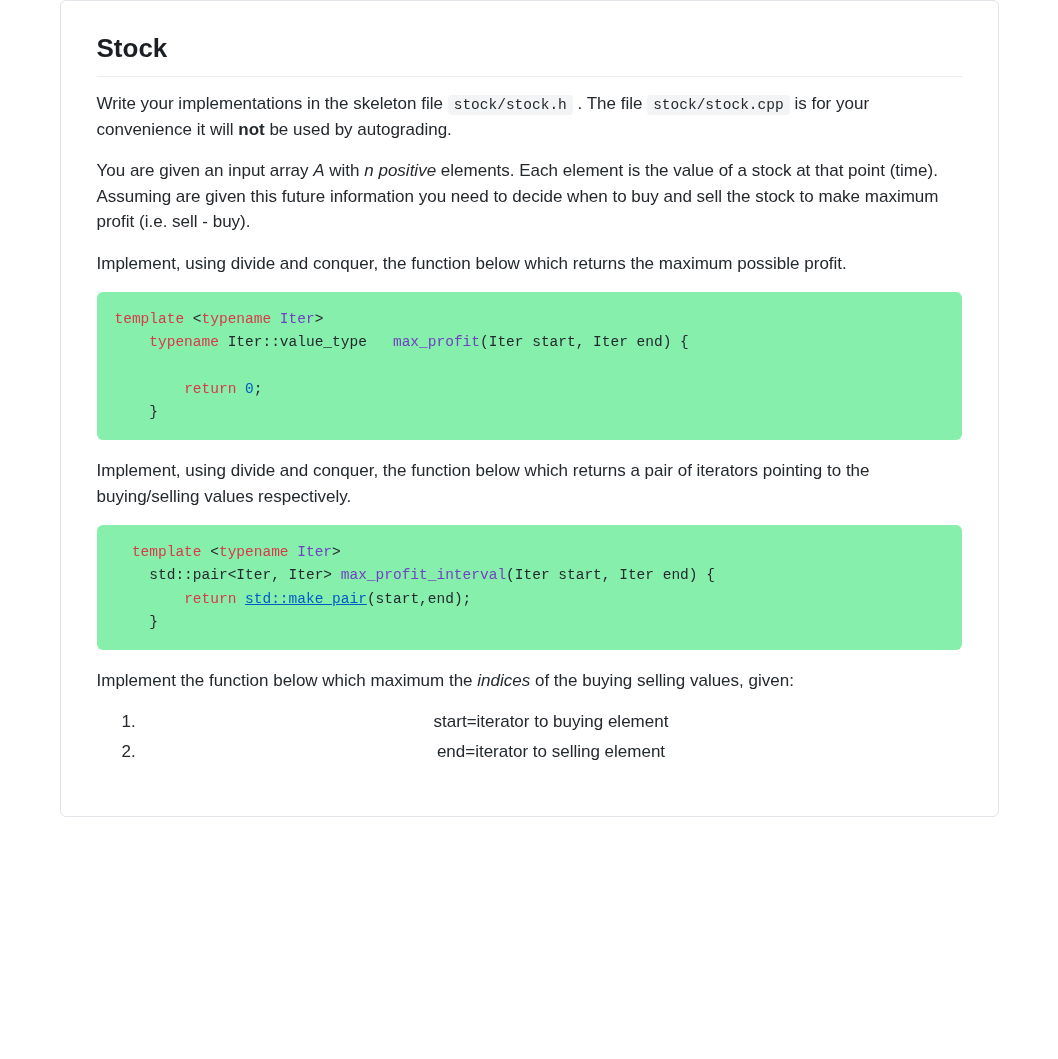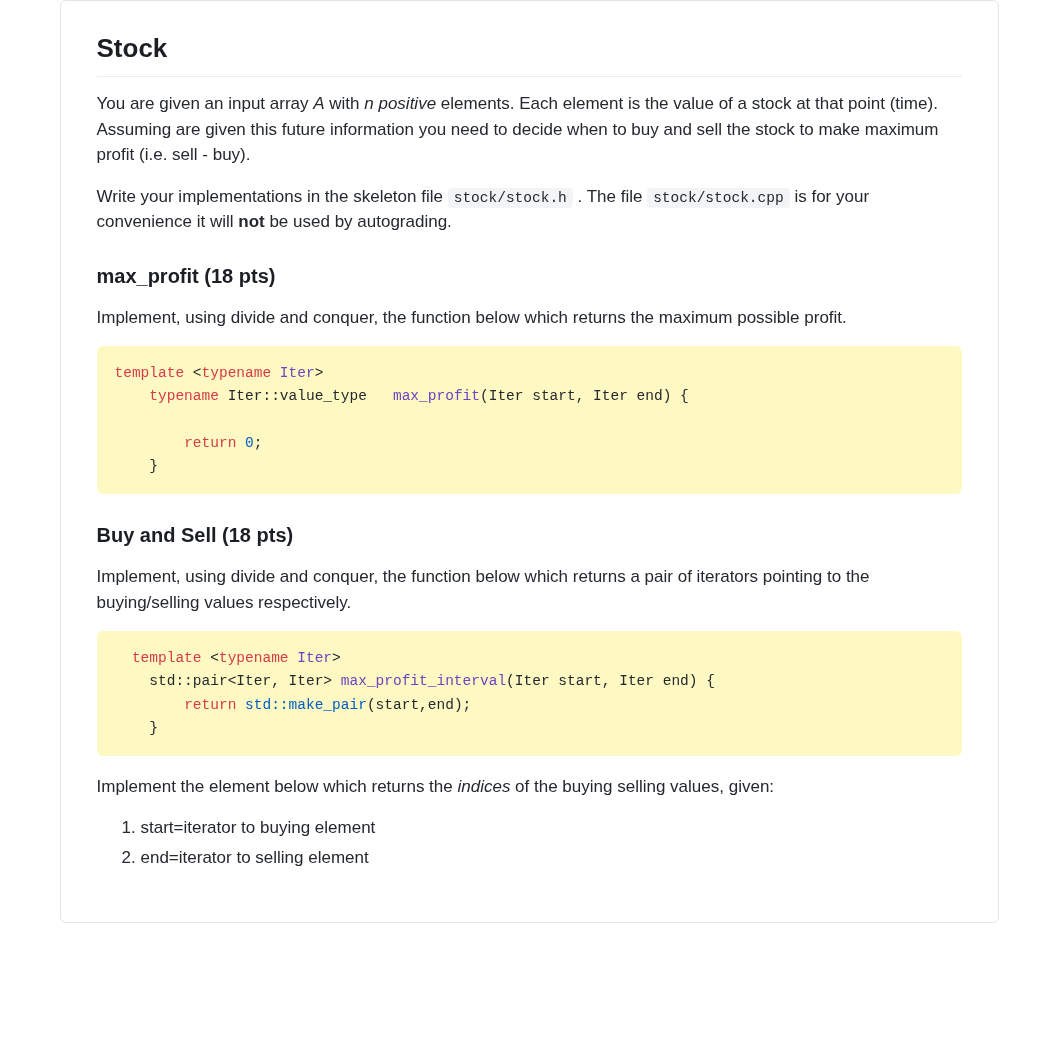--- a/index.html
+++ b/index.html
@@ -42,78 +42,77 @@
   strong { font-weight: 600; }
   code.inline {
     background: #f3f4f5;
     border-radius: 4px;
     padding: 2px 6px;
     font-family: "SFMono-Regular", Consolas, "Liberation Mono", Menlo, monospace;
     font-size: 14.5px;
     color: #24292e;
   }
   pre.codeblock {
-    background: #fef9c3;
+    background: #86efac;
     border-radius: 6px;
     padding: 16px 18px;
     margin: 0 0 18px 0;
     overflow-x: auto;
     font-family: "SFMono-Regular", Consolas, "Liberation Mono", Menlo, monospace;
     font-size: 14.5px;
     line-height: 1.6;
     white-space: pre;
   }
   .tok-kw  { color: #d73a49; }   
   .tok-typ { color: #6f42c1; }   
   .tok-fn  { color: #6f42c1; }   
   .tok-num { color: #005cc5; }   
-  .tok-ns  { color: #005cc5; }   
+  .tok-ns  { color: #005cc5; text-decoration: underline; }   
   ol.indented {
     padding-left: 44px;
     margin: 0 0 16px 0;
+    text-align: center;
   }
   ol.indented li {
     font-size: 17px;
     margin-bottom: 4px;
   }
 </style>
 </head>
 <body>
 
 <div class="page">
 
   <h2 class="section-title">Stock</h2>
 
   <p>
+    <span>Write your implementations in the skeleton file </span><code class="inline">stock/stock.h</code><span> . The file </span><code class="inline">stock/stock.cpp</code><span> is for your convenience it will </span><strong>not</strong><span> be used by autograding.</span>
+  </p>
+
+  <p>
     <span>You are given an input array </span><em>A</em><span> with </span><em>n positive</em><span> elements. Each element is the value of a stock at that point (time). Assuming are given this future information you need to decide when to buy and sell the stock to make maximum profit (i.e. sell - buy).</span>
   </p>
 
-  <p>
-    <span>Write your implementations in the skeleton file </span><code class="inline">stock/stock.h</code><span> . The file </span><code class="inline">stock/stock.cpp</code><span> is for your convenience it will </span><strong>not</strong><span> be used by autograding.</span>
-  </p>
-
-  <h3 class="subsection-title">max_profit (18 pts)</h3>
   <p>Implement, using divide and conquer, the function below which returns the maximum possible profit.</p>
 
   <pre class="codeblock"><span class="tok-kw">template</span><span> &lt;</span><span class="tok-kw">typename</span><span class="tok-typ"> Iter</span><span>&gt;</span>
 <span>    </span><span class="tok-kw">typename</span><span> Iter::value_type   </span><span class="tok-fn">max_profit</span><span>(Iter start, Iter end) {</span>
 <span></span>
 <span>        </span><span class="tok-kw">return</span><span> </span><span class="tok-num">0</span><span>;</span>
 <span>    }</span></pre>
 
-  <h3 class="subsection-title">Buy and Sell (18 pts)</h3>
   <p>Implement, using divide and conquer, the function below which returns a pair of iterators pointing to the buying/selling values respectively.</p>
 
   <pre class="codeblock"><span>  </span><span class="tok-kw">template</span><span> &lt;</span><span class="tok-kw">typename</span><span class="tok-typ"> Iter</span><span>&gt;</span>
 <span>    </span><span>std::pair&lt;Iter, Iter&gt; </span><span class="tok-fn">max_profit_interval</span><span>(Iter start, Iter end) {</span>
 <span>        </span><span class="tok-kw">return</span><span> </span><span class="tok-ns">std::make_pair</span><span>(start,end);</span>
 <span>    }</span></pre>
 
   <p>
-    <span>Implement the element below which returns the </span><em>indices</em><span> of the buying selling values, given:</span>
+    <span>Implement the function below which maximum the </span><em>indices</em><span> of the buying selling values, given:</span>
   </p>
 
 
   <ol class="indented">
     <li>start=iterator to buying element</li>
     <li>end=iterator to selling element</li>
   </ol>
 
 </div>
 

